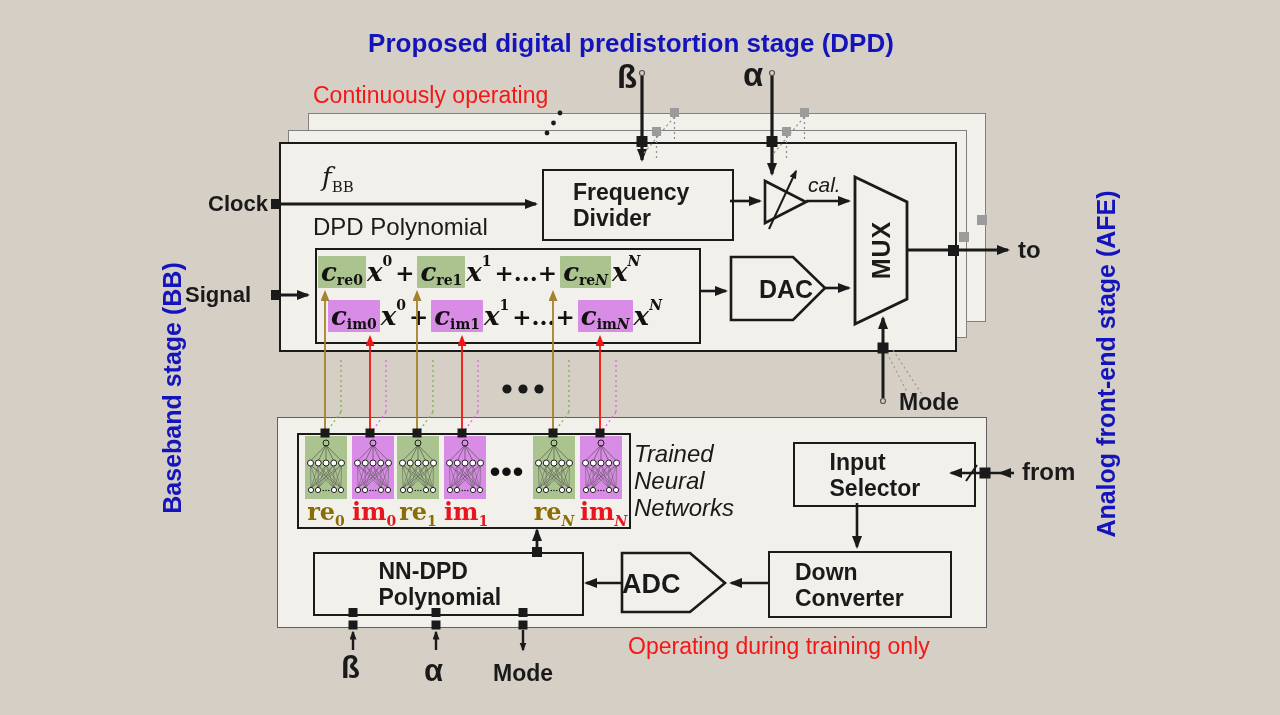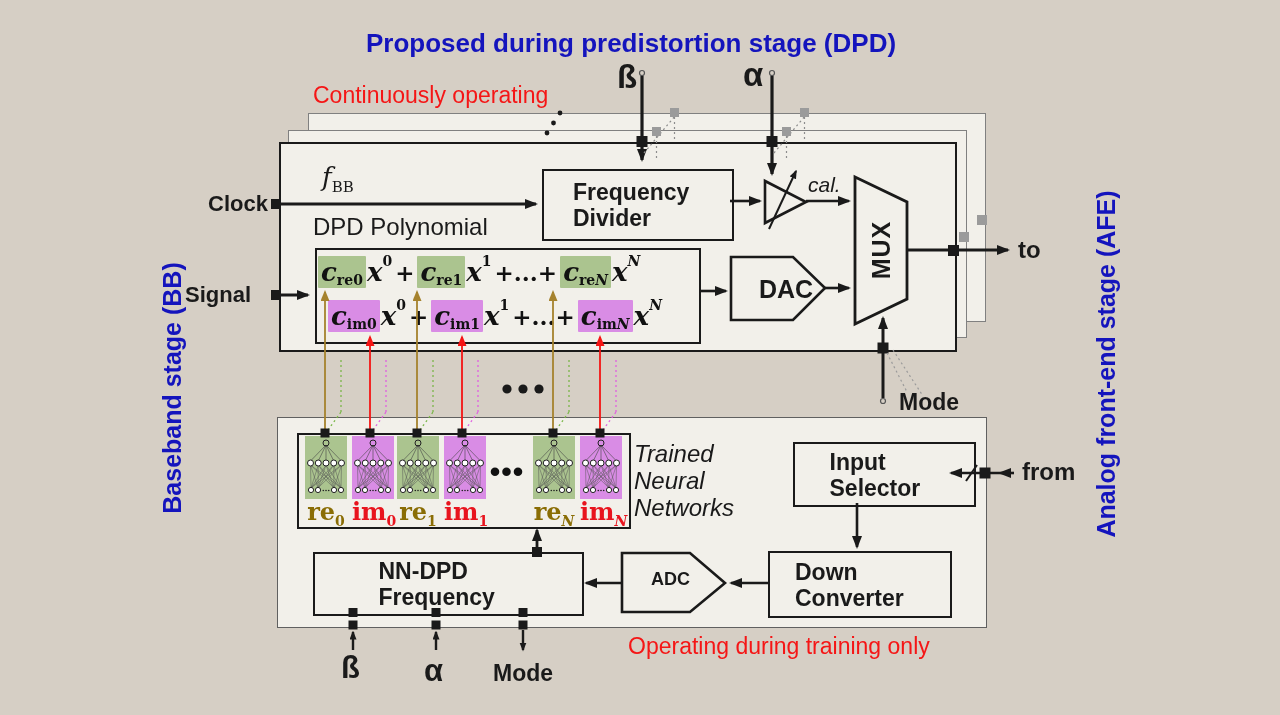--- a/index.html
+++ b/index.html
@@ -62,21 +62,21 @@
 
   <div class="box" style="left:542px;top:169px;width:188px;height:68px;font-size:23px;line-height:26px;">
     <span style="width:130px;">Frequency Divider</span>
   </div>
 
   <div class="box" style="left:315px;top:248px;width:382px;height:92px;"></div>
 
   <div class="box" style="left:297px;top:433px;width:330px;height:92px;"></div>
 
   <div class="box" style="left:313px;top:552px;width:267px;height:60px;font-size:23px;line-height:26px;">
-    <span style="width:140px;">NN-DPD Frequency</span>
+    <span style="width:140px;">NN-DPD Polynomial</span>
   </div>
 
   <div class="box" style="left:768px;top:551px;width:180px;height:63px;font-size:23px;line-height:26px;">
     <span style="width:130px;">Down Converter</span>
   </div>
 
   <div class="box" style="left:768px;top:442px;width:179px;height:61px;font-size:23px;line-height:26px;margin-left:25px;">
     <span style="width:110px;">Input Selector</span>
   </div>
 
@@ -554,21 +554,21 @@
         <circle cx="553.5" cy="123" r="2.4"></circle>
         <circle cx="560" cy="113" r="2.4"></circle>
     </g>
     <g fill="#1a1a1a">
       <circle cx="507" cy="389" r="4.6"></circle>
         <circle cx="523" cy="389" r="4.6"></circle>
         <circle cx="539" cy="389" r="4.6"></circle>
     </g>
   </svg>
 
-  <div class="txt b blue" style="left:631px;top:28px;transform:translateX(-50%);font-size:26px;">Proposed during predistortion stage (DPD)</div>
+  <div class="txt b blue" style="left:631px;top:28px;transform:translateX(-50%);font-size:26px;">Proposed digital predistortion stage (DPD)</div>
 
   <div class="txt red" style="left:313px;top:82px;font-size:23px;">Continuously operating</div>
   <div class="txt red" style="left:628px;top:633px;font-size:23px;">Operating during training only</div>
 
   <div class="txt b blue vert" style="left:172px;top:388px;font-size:25px;">Baseband stage (BB)</div>
   <div class="txt b blue vert" style="left:1106px;top:364px;font-size:25px;">Analog front-end stage (AFE)</div>
 
   <div class="txt b" style="left:200px;top:191px;width:68px;text-align:right;font-size:22px;">Clock</div>
   <div class="txt b" style="left:185px;top:282px;width:83px;text-align:left;font-size:22px;">Signal</div>
 
@@ -578,21 +578,21 @@
 
   <div class="txt" style="left:313px;top:213px;font-size:24px;">DPD Polynomial</div>
 
   <div class="txt b" style="left:617px;top:58px;font-size:33px;">ß</div>
   <div class="txt b" style="left:743px;top:56px;font-size:33px;">α</div>
 
   <div class="txt" style="left:808px;top:173px;font-style:italic;font-size:21px;">cal.</div>
 
   <div class="txt b" style="left:881px;top:250px;font-size:25px;letter-spacing:1px;transform:translate(-50%,-50%) rotate(-90deg);">MUX</div>
   <div class="txt b" style="left:731px;top:275px;width:62px;text-align:center;font-size:25px;padding-left:24px;">DAC</div>
-  <div class="txt b" style="left:622px;top:569px;width:68px;text-align:right;font-size:18px;">ADC</div>
+  <div class="txt b" style="left:622px;top:569px;width:68px;text-align:left;font-size:27px;">ADC</div>
 
   <div class="txt b" style="left:1018px;top:236px;font-size:24px;">to</div>
   <div class="txt b" style="left:1022px;top:458px;font-size:24px;">from</div>
 
   <div class="txt b" style="left:899px;top:389px;font-size:23px;">Mode</div>
 
   <div class="txt" style="left:634px;top:440px;font-style:italic;font-size:24px;line-height:27px;white-space:normal;width:135px;">Trained Neural Networks</div>
 
   <div class="txt b" style="left:341px;top:650px;font-size:31px;">ß</div>
   <div class="txt b" style="left:424px;top:653px;font-size:31px;">α</div>

